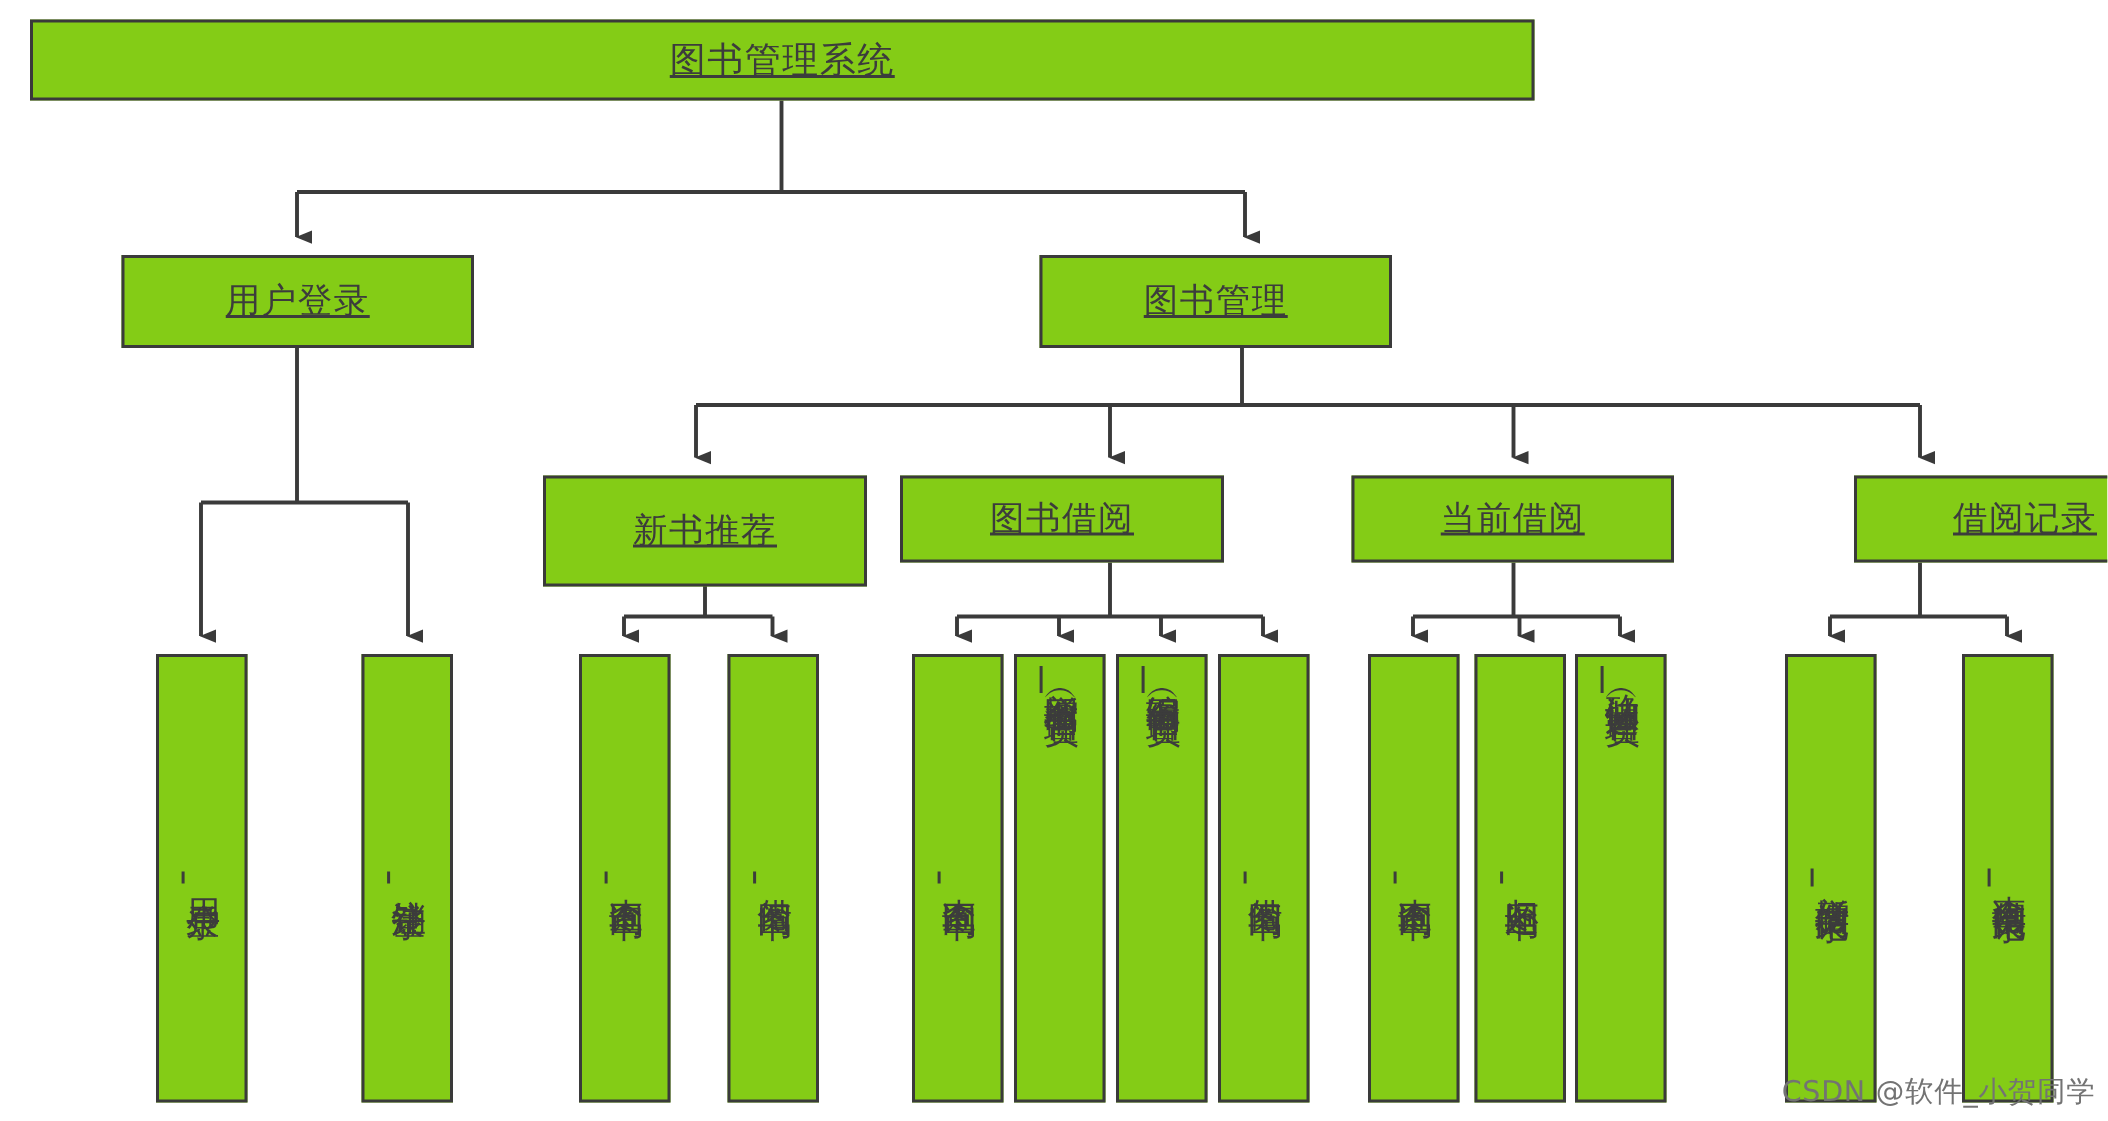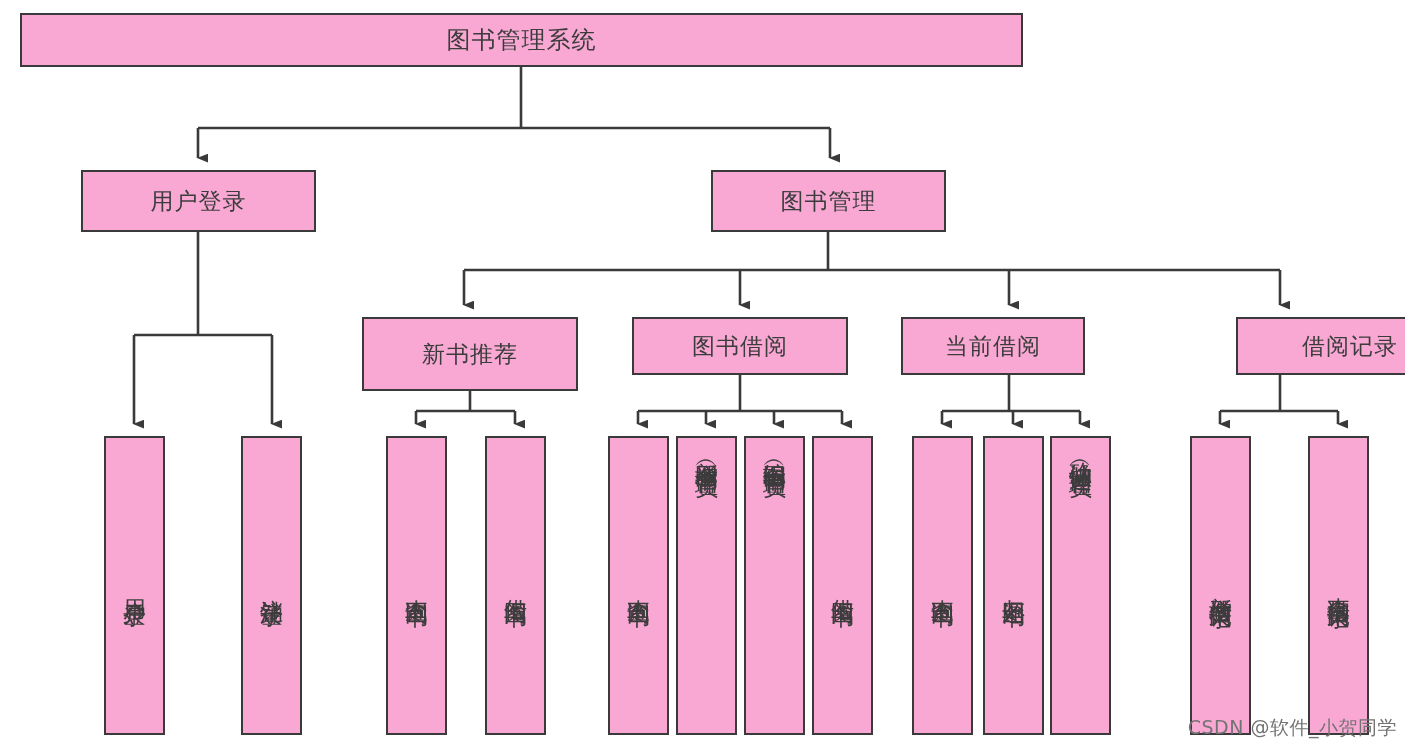--- a/index.html
+++ b/index.html
@@ -17,26 +17,27 @@
   #edges{
     position:absolute;
     left:0;top:0;
     width:1405px;height:747px;
     pointer-events:none;
   }
   .node{
     position:absolute;
     box-sizing:border-box;
     border:2px solid #3a3a3a;
-    background:#f9a8d4;
+    background:#84cc16;
     color:#3c3c3c;
     display:flex;
     align-items:center;
     justify-content:center;
     z-index:2;
+    text-decoration:underline;
   }
   .node.h{
     font-size:23px;
     line-height:1;
     letter-spacing:1px;
     white-space:nowrap;
   }
   .node.root{ font-size:24px; }
   .node.v{
     writing-mode:vertical-rl;
@@ -117,31 +118,31 @@
     </g>
   </svg>
 
   <div class="node h root" style="left: 20px; top: 13px; width: 1003px; height: 54px;">
       <span>图书管理系统</span>
     </div>
 
   <div class="node h" style="left: 81px; top: 170px; width: 235px; height: 62px;">
       <span>用户登录</span>
     </div>
-  <div class="node h" style="left: 711px; top: 170px; width: 235px; height: 62px; text-align: center;">
+  <div class="node h" style="left: 693px; top: 170px; width: 235px; height: 62px; text-align: center;">
       <span>图书管理</span>
     </div>
 
   <div class="node h" style="left: 362px; top: 317px; width: 216px; height: 74px;">
       <span>新书推荐</span>
     </div>
-  <div class="node h" style="left: 632px; top: 317px; width: 216px; height: 58px;">
+  <div class="node h" style="left: 600px; top: 317px; width: 216px; height: 58px;">
       <span>图书借阅</span>
     </div>
-  <div class="node h" style="left: 901px; top: 317px; width: 184px; height: 58px; text-align: right;">
+  <div class="node h" style="left: 901px; top: 317px; width: 215px; height: 58px; text-align: right;">
       <span>当前借阅</span>
     </div>
   <div class="node h" style="left: 1236px; top: 317px; width: 228px; height: 58px;">
       <span>借阅记录</span>
     </div>
 
   <div class="node v" style="left: 104px; top: 436px; width: 61px; height: 299px;">
       <span>用户登录</span>
     </div>
   <div class="node v" style="left: 241px; top: 436px; width: 61px; height: 299px;">

